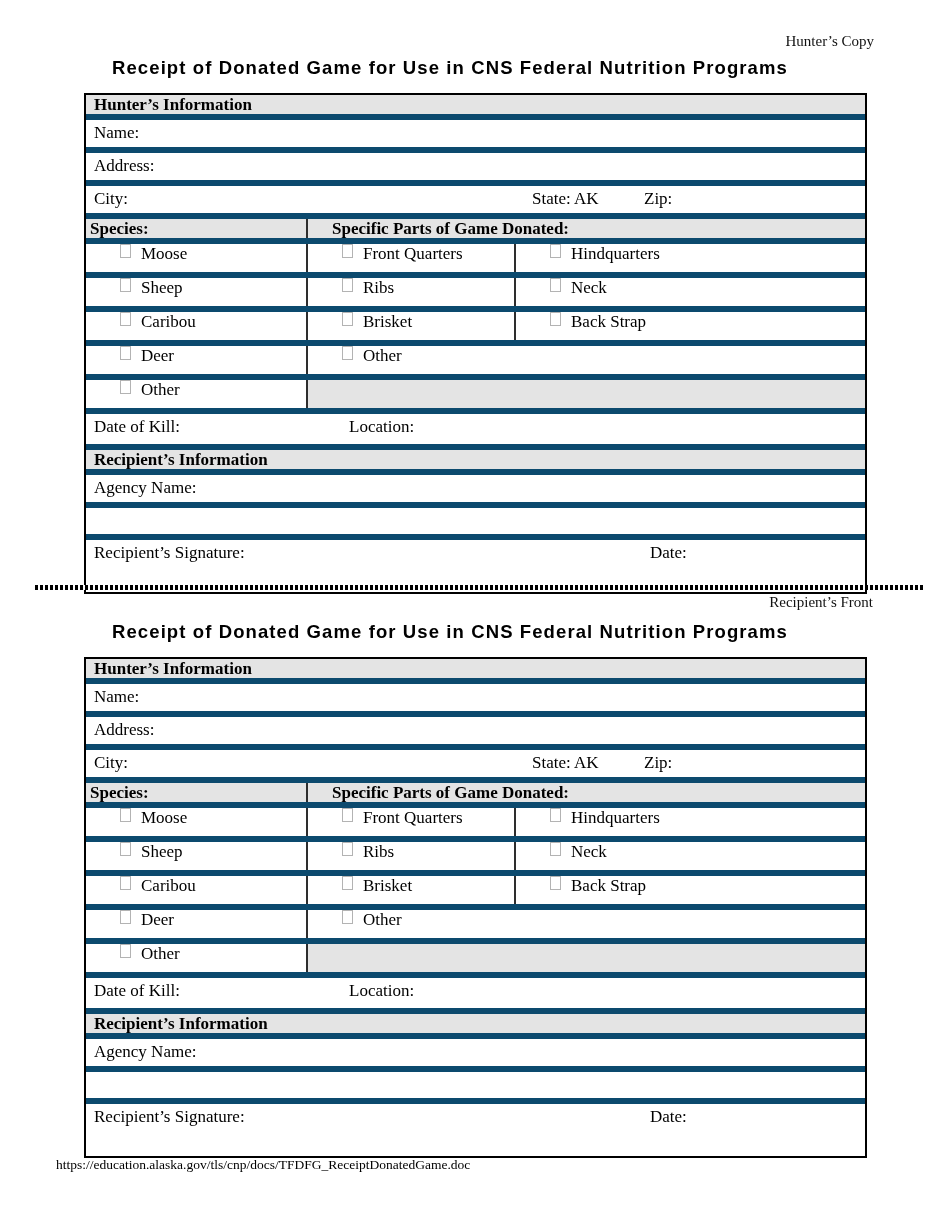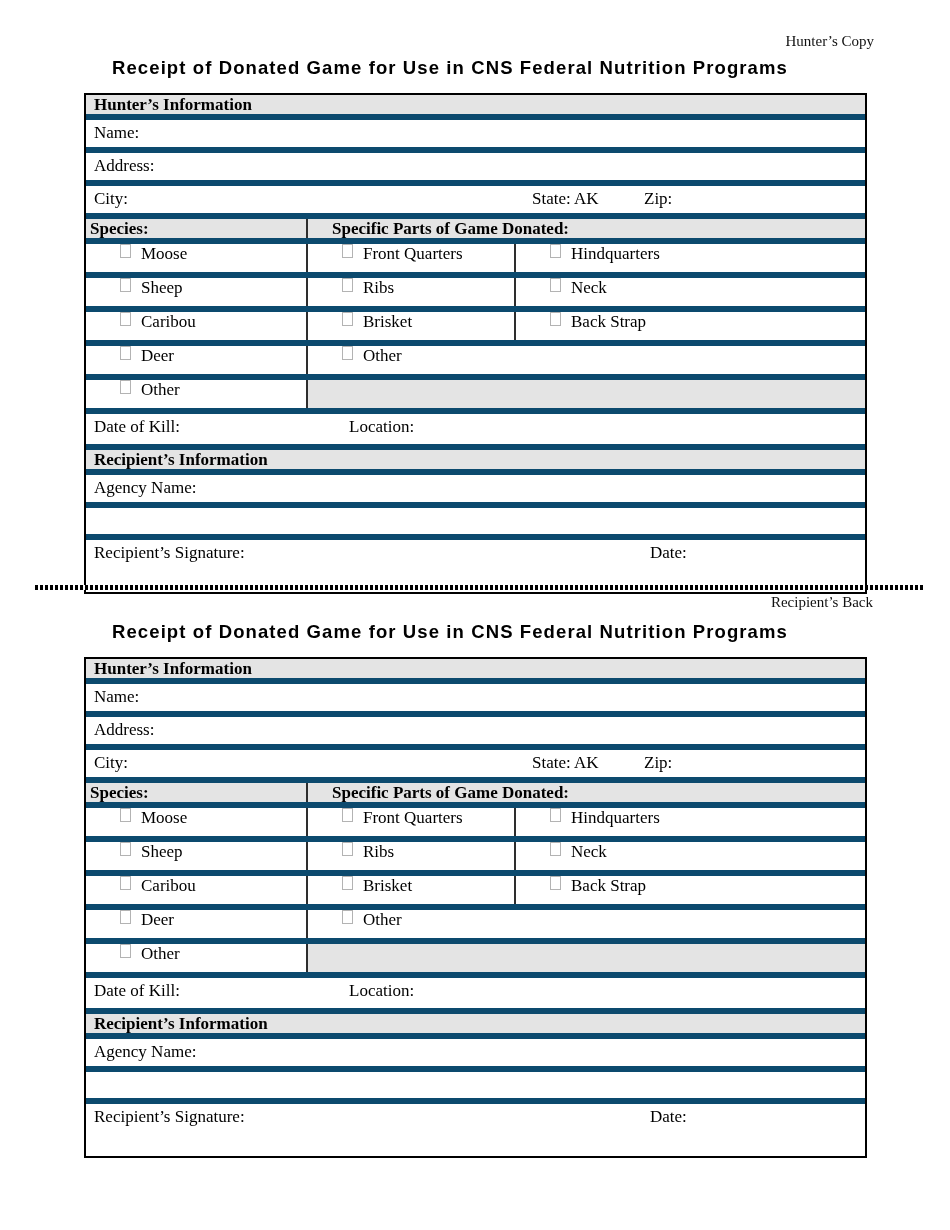--- a/index.html
+++ b/index.html
@@ -165,21 +165,21 @@
     </div>
     <div class="row fld empty-row"></div>
     <div class="row fld sig-row">
       <span>Recipient’s Signature:</span>
       <span class="abs pos-date">Date:</span>
     </div>
   </div>
 
   <div class="separator"></div>
 
-  <div class="copy-label c2">Recipient’s Back</div>
+  <div class="copy-label c2">Recipient’s Front</div>
   <div class="form-title t2">Receipt of Donated Game for Use in CNS Federal Nutrition Programs</div>
 
   <div class="tbl tb2">
     <div class="row sec-hdr">Hunter’s Information</div>
     <div class="row fld">
       <span>Name:</span>
     </div>
     <div class="row fld">
       <span>Address:</span>
     </div>
@@ -259,14 +259,15 @@
     <div class="row fld">
       <span>Agency Name:</span>
     </div>
     <div class="row fld empty-row"></div>
     <div class="row fld sig-row">
       <span>Recipient’s Signature:</span>
       <span class="abs pos-date">Date:</span>
     </div>
   </div>
 
+  <div class="footer-url">https://education.alaska.gov/tls/cnp/docs/TFDFG_ReceiptDonatedGame.doc</div>
 
 </div>
 
 </body></html>

